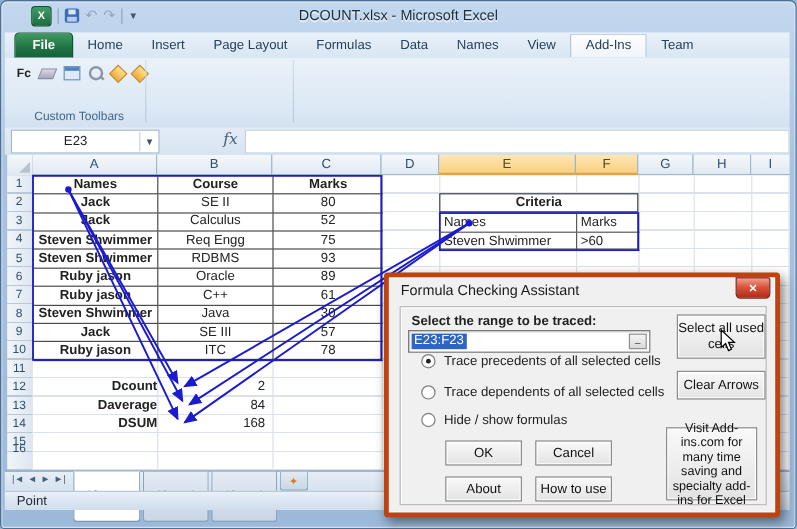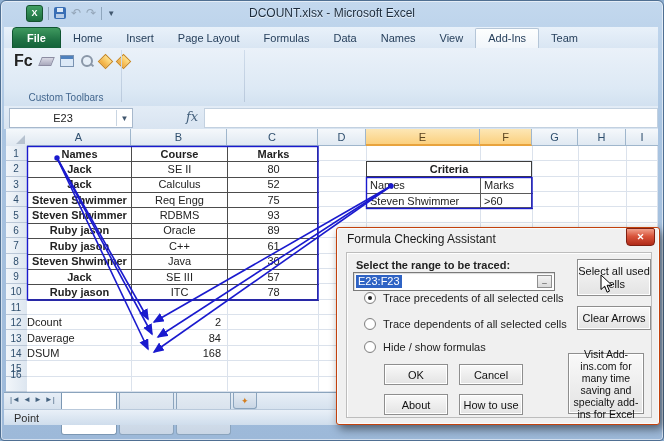--- a/index.html
+++ b/index.html
@@ -27,21 +27,21 @@
     background:linear-gradient(#e9f1fa,#d9e6f3)}
   .ftab{height:20px;padding:0 14px;margin-left:8px;display:flex;align-items:center;color:#fff;font-weight:bold;
     background:linear-gradient(#3f9a5f,#1f7244 60%,#14623a);border-radius:4px 4px 0 0;border:1px solid #0f5531}
   .rtab{height:19px;padding:0 12px;display:flex;align-items:center;color:#27405c}
   .rtab.active{background:linear-gradient(#fdfefe,#f0f5fa);border:1px solid #b5c6d8;border-bottom:none;
     border-radius:2px 2px 0 0;color:#1d3ck}
   
   .ribbon{left:4px;top:48px;width:654px;height:58px;background:linear-gradient(#eaf1f9,#dde9f5 70%,#d2e1f0);
     border-bottom:1px solid #b5c6d9}
   .rb-icons{left:10px;top:4px;height:18px;display:flex;align-items:center;gap:7px}
-  .fc{font-weight:bold;font-size:16px;color:#222}
+  .fc{font-weight:bold;font-size:10px;color:#222}
   .eraser{width:11px;height:7px;background:linear-gradient(#d8d8e4,#a9a9bd);border:1px solid #8c8ca2;transform:skewX(-22deg)}
   .winicon{width:12px;height:10px;background:#dcе9f7;background:#dce9f7;border:1px solid #7a93b2;position:relative}
   .winicon:before{content:"";position:absolute;left:0;top:0;right:0;height:3px;background:#4f81bd}
   .mag{width:8px;height:8px;border:2px solid #8a97a8;border-radius:50%;position:relative}
   .mag:after{content:"";position:absolute;left:7px;top:7px;width:4px;height:2px;background:#8a97a8;transform:rotate(45deg)}
   .diamond{width:9px;height:9px;background:linear-gradient(#ffe28a,#f0a93a);border:1px solid #c9871f;transform:rotate(45deg)}
   .grp-label{left:8px;top:44px;width:108px;text-align:center;font-size:10px;color:#42668e}
   .grp-div{top:2px;width:1px;height:52px;background:linear-gradient(#cfdceb,#b9c9dc)}
 
   
@@ -76,21 +76,21 @@
     background-size:1px 100%,1px 100%,1px 100%,1px 100%,1px 100%,1px 100%,1px 100%,1px 100%,1px 100%,100% 100%;
     background-position:104px 0,200px 0,291px 0,339px 0,453px 0,505px 0,551px 0,599px 0,630px 0,0 0}
 
   
   .tblA{left:27px;top:146px;width:291px;height:154px;display:grid;grid-template-columns:104px 96px 91px;
     grid-template-rows:repeat(10,15.37px);border:1px solid #4c4c4c;box-sizing:border-box;background:#fff;z-index:2}
   .c{border-right:1px solid #4c4c4c;border-bottom:1px solid #4c4c4c;display:flex;align-items:center;justify-content:center;
     line-height:13px;box-sizing:border-box;overflow:hidden}
   .c:nth-child(3n){border-right:none}
   .c.b{font-weight:bold}
-  .res-label{width:104px;text-align:left;font-weight:normal;line-height:15px;z-index:2}
+  .res-label{width:104px;text-align:right;font-weight:bold;line-height:15px;z-index:2}
   .res-val{width:90px;text-align:right;line-height:15px;z-index:2}
   
   .crit-title{left:366px;top:161px;width:166px;height:16px;border:1px solid #3c3c3c;box-sizing:border-box;background:#fff;
     font-weight:bold;text-align:center;line-height:14px;z-index:2}
   .tblC{left:366px;top:177px;width:166px;height:31px;display:grid;grid-template-columns:114px 52px;
     grid-template-rows:15.5px 15.5px;border:1px solid #5a5a5a;box-sizing:border-box;background:#fff;z-index:2}
   .cc{border-right:1px solid #5a5a5a;border-bottom:1px solid #5a5a5a;box-sizing:border-box;padding-left:3px;
     line-height:14px;overflow:hidden;white-space:nowrap}
   .cc:nth-child(2n){border-right:none}
 
@@ -104,21 +104,21 @@
   .instab{height:15px;width:22px;display:flex;align-items:center;justify-content:center;background:linear-gradient(#e4ebf3,#c9d6e5);
     border:1px solid #8ba4bd;border-top:none;border-radius:0 0 3px 3px;color:#d57e1e;font-size:9px}
   .statusbar{left:4px;top:409px;width:654px;height:15px;background:linear-gradient(#e9f0f8,#cfddec);
     border-top:1px solid #b9c9db;display:flex;align-items:center}
   .statusbar span{margin-left:10px;color:#2b2b2b}
 
   
   .trace{left:0;top:0;width:664px;height:441px;z-index:5;pointer-events:none}
 
   
-  .dlg{left:336px;top:227px;width:322px;height:196px;background:#f0f0f0;border:1px solid #c2410c;border-radius:3px;
+  .dlg{left:320px;top:227px;width:322px;height:196px;background:#f0f0f0;border:4px solid #c2410c;border-radius:3px;
     box-shadow:3px 4px 10px rgba(0,0,0,.5),inset 0 0 0 1px rgba(255,255,255,.7);z-index:10;font-size:11px}
   .dlg-title{position:absolute;left:10px;top:4px;font-size:12px;color:#1a1a1a}
   .dlg-close{position:absolute;left:289px;top:0px;width:27px;height:16px;
     background:linear-gradient(#f0a08c,#d9553c 45%,#b02a18);border:1px solid #7e2012;border-radius:0 2px 4px 4px;
     color:#fff;font-size:9px;font-weight:bold;display:flex;align-items:center;justify-content:center}
   .dlg-frame{position:absolute;left:9px;top:24px;width:304px;height:164px;border:1px solid #bdbdbd;
     box-shadow:inset 1px 1px 0 rgba(255,255,255,.9)}
   .dlg-label{position:absolute;left:19px;top:31px;font-weight:bold}
   .refedit{position:absolute;left:16px;top:44px;width:200px;height:17px;background:#fff;border:1px solid #7a7a7a;
     box-shadow:inset 1px 1px 1px rgba(0,0,0,.15);display:flex;align-items:center}

